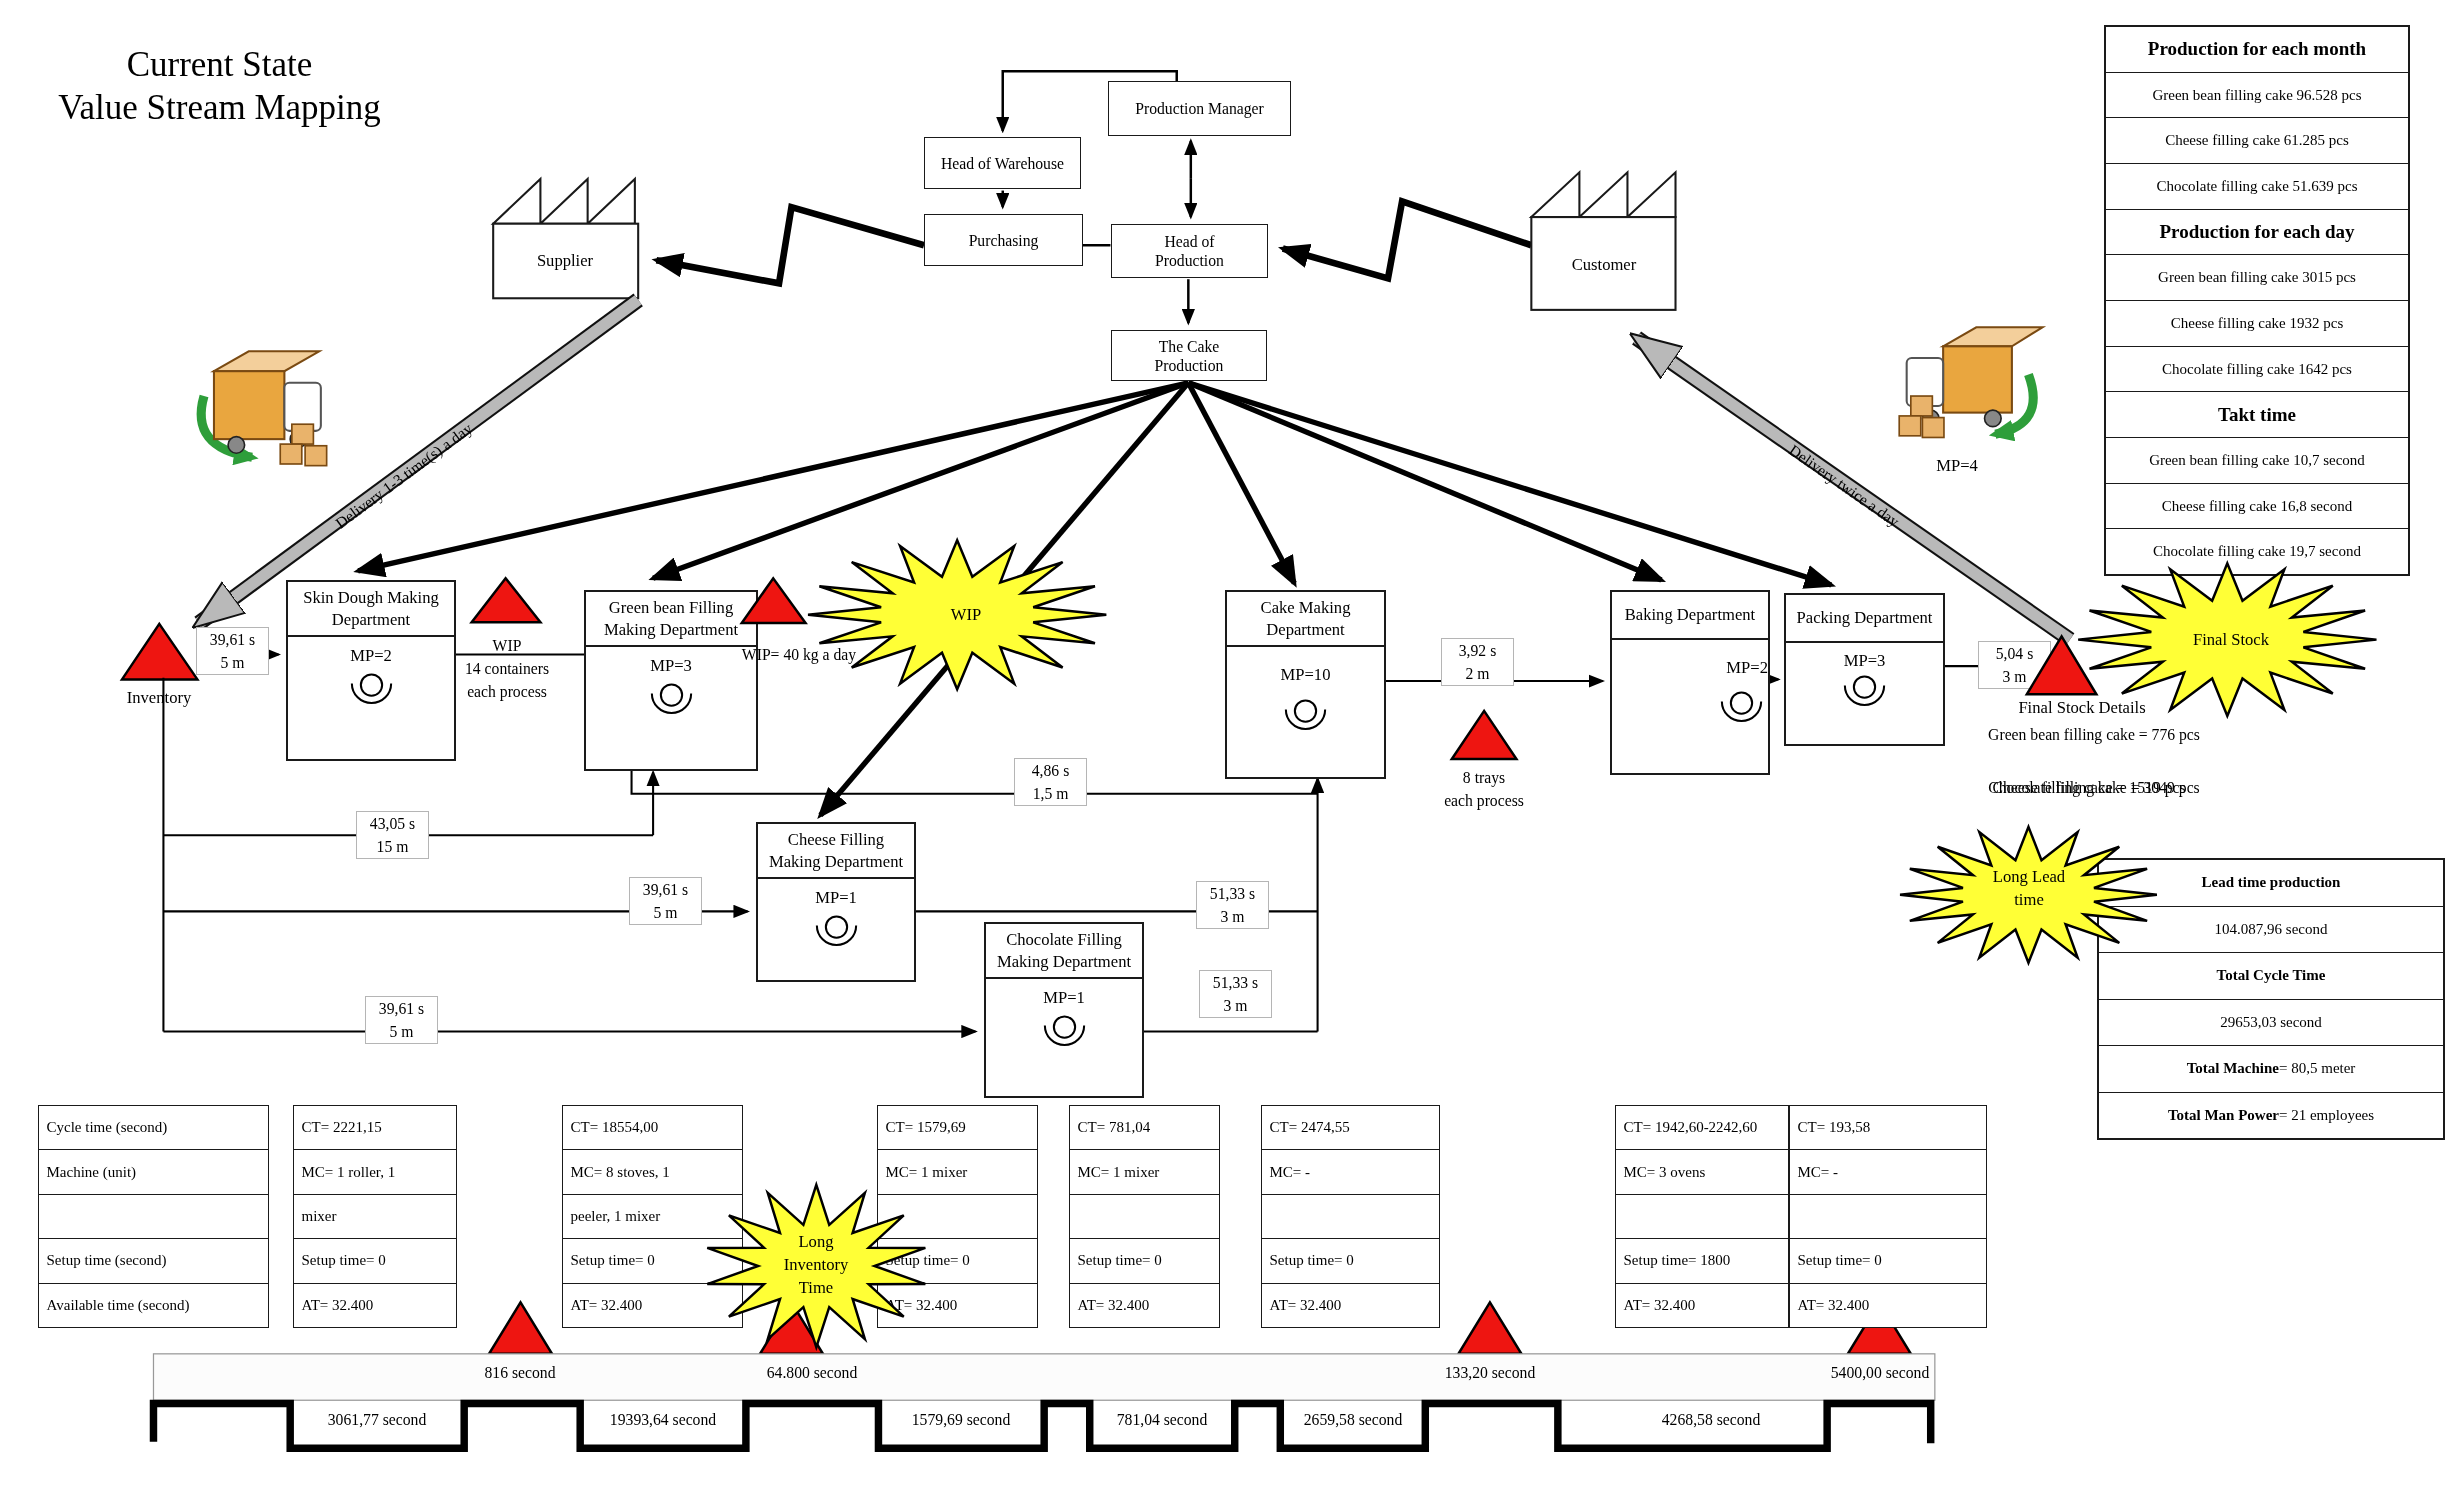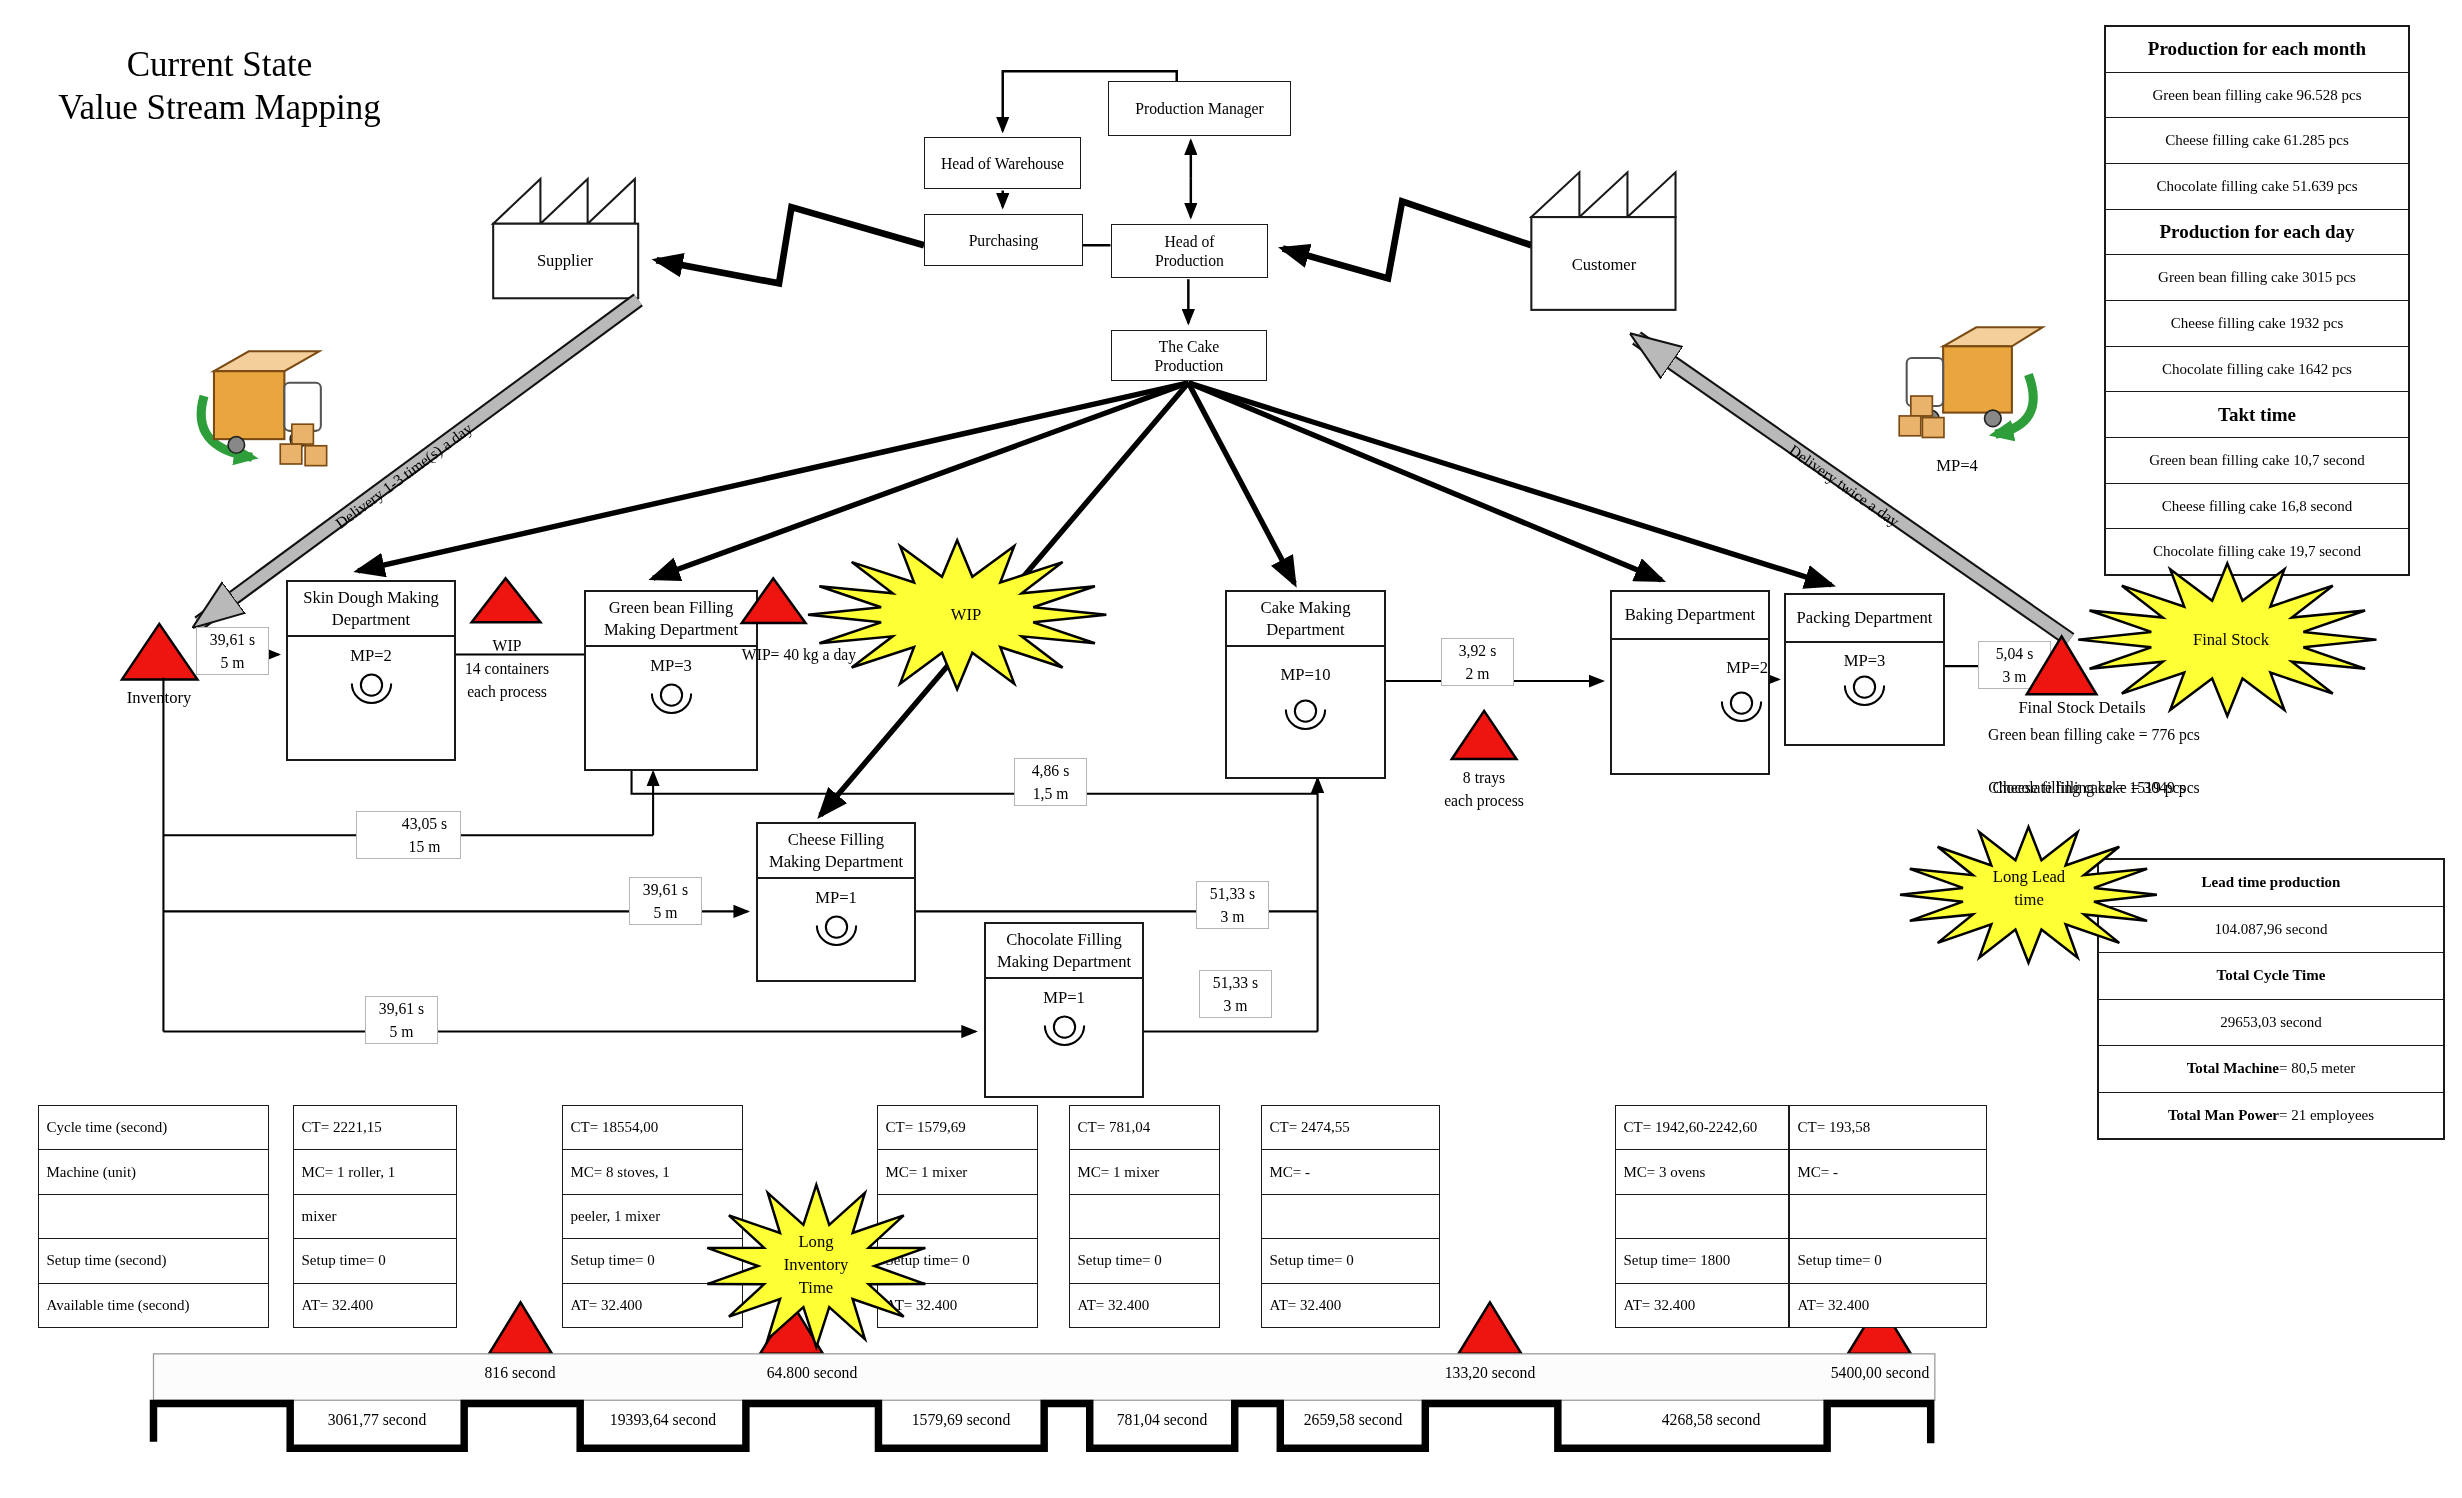--- a/index.html
+++ b/index.html
@@ -233,21 +233,21 @@
 <span class="t c" style="left:507px;top:660px;">14 containers</span>
 <span class="t c" style="left:507px;top:683px;">each process</span>
 <span class="t c" style="left:799px;top:646px;">WIP= 40 kg a day</span>
 <span class="t c" style="left:1484px;top:769px;">8 trays</span>
 <span class="t c" style="left:1484px;top:792px;">each process</span>
 
 <div class="tl" style="left:196px;top:627px;">
       <div>39,61 s</div>
       <div>5 m</div>
     </div>
-<div class="tl" style="left:356px;top:811px;padding-left:32px;">
+<div class="tl" style="left:356px;top:811px;">
       <div>43,05 s</div>
       <div>15 m</div>
     </div>
 <div class="tl" style="left:1014px;top:758px;">
       <div>4,86 s</div>
       <div>1,5 m</div>
     </div>
 <div class="tl" style="left:629px;top:877px;">
       <div>39,61 s</div>
       <div>5 m</div>

